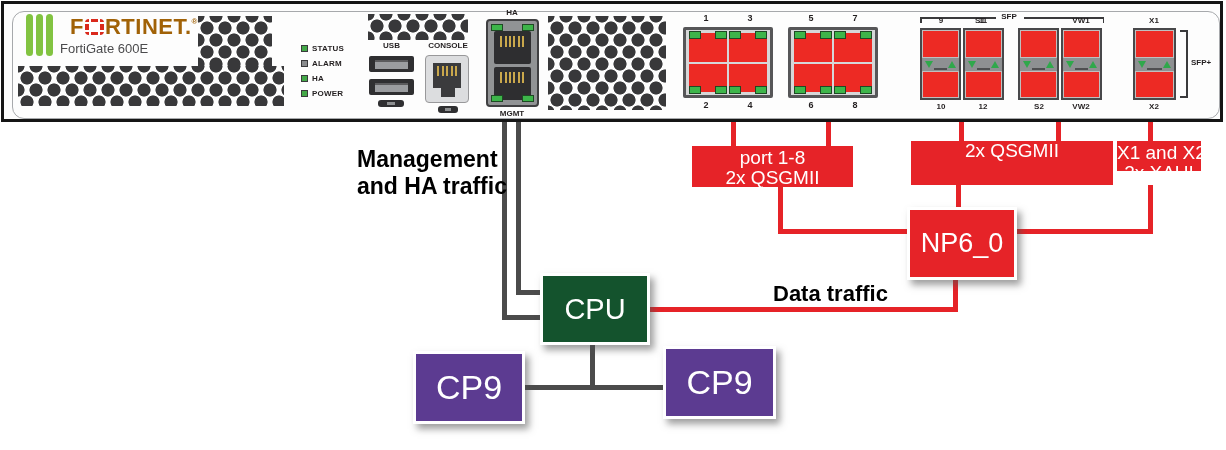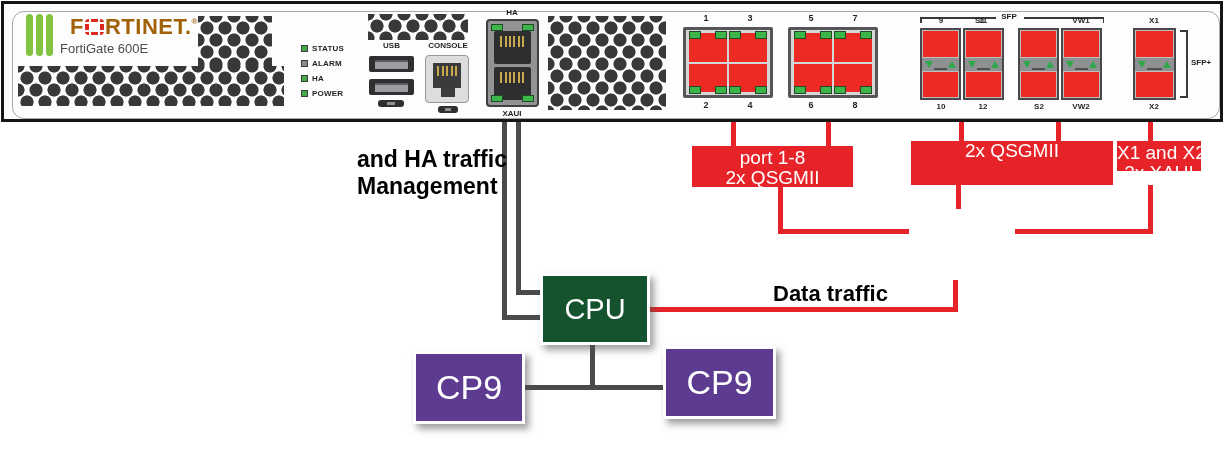--- a/index.html
+++ b/index.html
@@ -144,21 +144,21 @@
 
   <span class="tinylabel" style="left:494px;top:8px;width:36px;">HA</span>
   <div class="mgmt-block">
     <span class="mled" style="top:3px;left:3px;"></span>
     <span class="mled" style="top:3px;right:3px;"></span>
     <div class="portwin" style="top:10px;"></div>
     <div class="portwin" style="top:46px;"></div>
     <span class="mled" style="bottom:3px;left:3px;"></span>
     <span class="mled" style="bottom:3px;right:3px;"></span>
   </div>
-  <span class="tinylabel" style="left:488px;top:109px;width:48px;">XAUI</span>
+  <span class="tinylabel" style="left:488px;top:109px;width:48px;">MGMT</span>
 
   <span class="tinylabel" style="left:694px;top:13px;width:24px;font-size:9px;">1</span>
   <span class="tinylabel" style="left:738px;top:13px;width:24px;font-size:9px;">3</span>
   <span class="tinylabel" style="left:799px;top:13px;width:24px;font-size:9px;">5</span>
   <span class="tinylabel" style="left:843px;top:13px;width:24px;font-size:9px;">7</span>
 
   <div class="rj45-quad" style="left:683px;">
     <div class="rj45-port top"></div>
     <div class="rj45-port top"></div>
     <div class="rj45-port bot"></div>
@@ -255,34 +255,35 @@
   <div class="vline redl" style="left:1148px;top:122px;width:5px;height:20px;"></div>
   <div class="vline redl" style="left:778px;top:187px;width:5px;height:47px;"></div>
   <div class="hline redl" style="left:778px;top:229px;width:131px;height:5px;"></div>
   <div class="vline redl" style="left:956px;top:185px;width:5px;height:24px;"></div>
   <div class="vline redl" style="left:1148px;top:185px;width:5px;height:49px;"></div>
   <div class="hline redl" style="left:1015px;top:229px;width:138px;height:5px;"></div>
   <div class="vline redl" style="left:953px;top:280px;width:5px;height:32px;"></div>
   <div class="hline redl" style="left:648px;top:307px;width:310px;height:5px;"></div>
 
   <div class="flowlabel" style="left:357px;top:146px;">
+    <div>Management</div>
     <div>and HA traffic</div>
-    <div>Management</div>
   </div>
   <div class="flowlabel" style="left:773px;top:280px;font-size:22px;">Data traffic</div>
 
   <div class="rbox" style="left:692px;top:146px;width:161px;height:41px;">
     <span class="l1">port 1-8</span>
     <span class="l2">2x QSGMII</span>
   </div>
   <div class="rbox" style="left:911px;top:141px;width:202px;height:44px;">
     <span class="l2">2x QSGMII</span>
   </div>
   <div class="rbox" style="left:1117px;top:141px;width:84px;height:30px;">
     <span class="l1">X1 and X2</span>
     <span class="l2">2x XAUI</span>
   </div>
 
+  <div class="chipbox np6" style="left:907px;top:207px;width:110px;height:73px;">NP6_0</div>
   <div class="chipbox cpu" style="left:540px;top:273px;width:110px;height:72px;">CPU</div>
   <div class="chipbox cp9" style="left:413px;top:351px;width:112px;height:73px;">CP9</div>
   <div class="chipbox cp9" style="left:663px;top:346px;width:113px;height:73px;">CP9</div>
 
 </div>
 
 </body></html>

